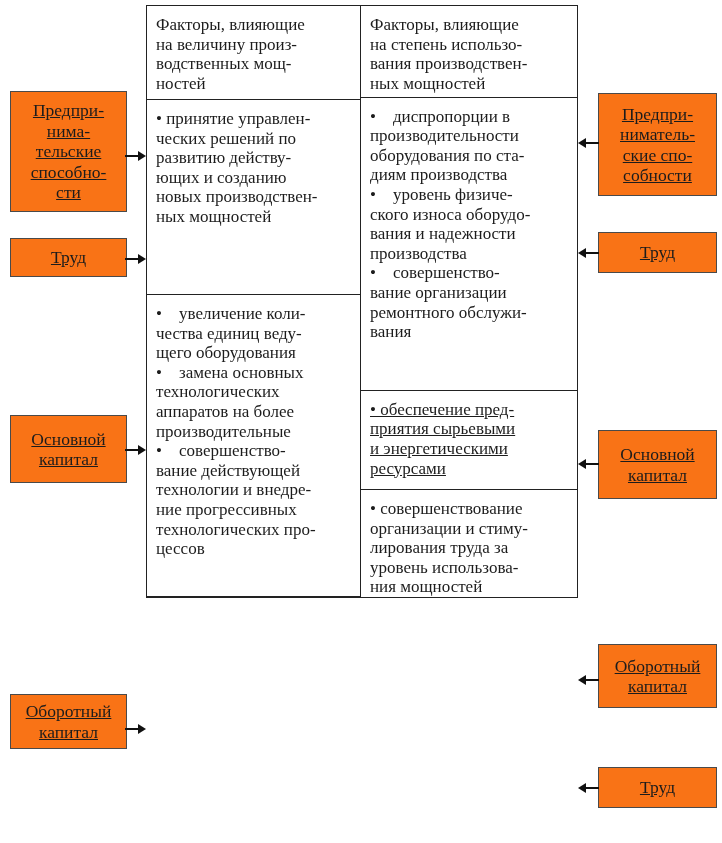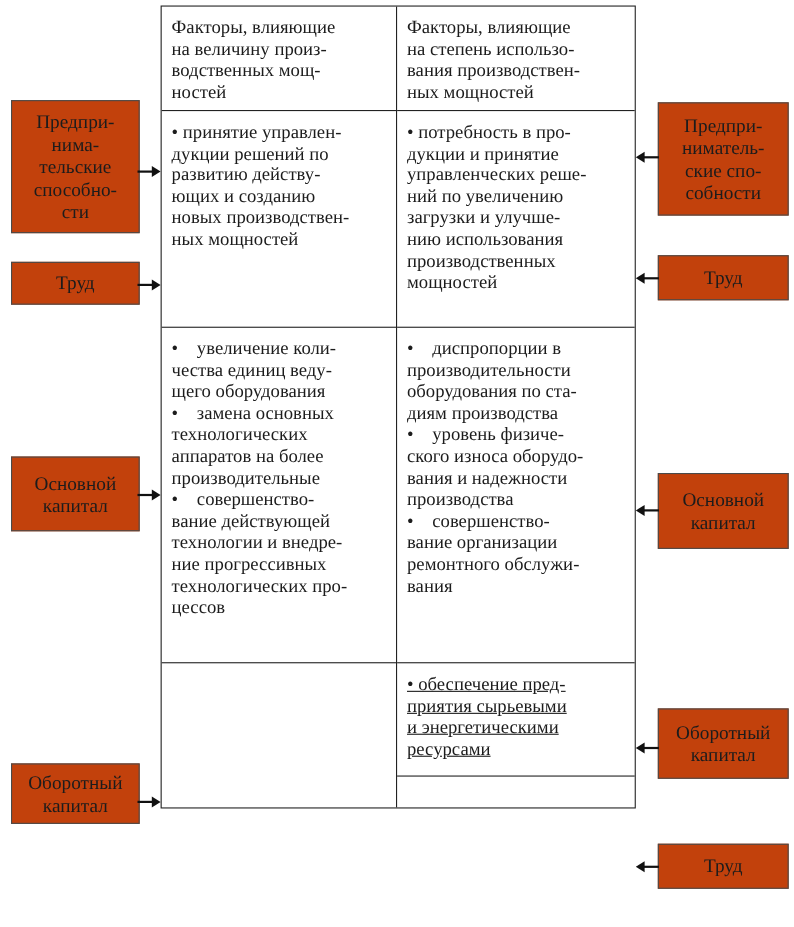--- a/index.html
+++ b/index.html
@@ -12,21 +12,21 @@
     color: #1c1c1c;
     overflow: hidden;
   }
 
   
   .grid-table {
     position: absolute;
     left: 146px;
     top: 5px;
     width: 432px;
-    height: 730px;
+    height: 593px;
     border: 1.6px solid #222;
     box-sizing: border-box;
     display: flex;
     background: #ffffff;
   }
   .col { display: flex; flex-direction: column; box-sizing: border-box; }
   .col-left  { width: 214px; border-right: 1.6px solid #222; }
   .col-right { flex: 1; }
   .cell {
     box-sizing: border-box;
@@ -40,28 +40,29 @@
   .h-header { height: 95px; }
   .h-row2   { height: 197px; }
   .h-row3   { height: 305px; }
   .h-row4a  { height: 103px; text-decoration: underline; }
 
   
   .side-box {
     position: absolute;
     box-sizing: border-box;
     border: 1.6px solid #4a4a4a;
-    background: #c2410c;
+    background: #f97316;
     display: flex;
     align-items: center;
     justify-content: center;
     text-align: center;
     font-size: 17.5px;
     line-height: 20.5px;
     white-space: pre-line;
+    text-decoration: underline;
   }
   .lbox { left: 10px;  width: 117px; }
   .rbox { left: 598px; width: 119px; }
 
   
   .arrow { position: absolute; width: 21px; height: 10px; }
   .arrow .shaft { position: absolute; top: 4.2px; height: 1.7px; background: #111; }
   .arrow-right .shaft { left: 0; right: 7px; }
   .arrow-right .head {
     position: absolute; right: 0; top: 0; width: 0; height: 0;
@@ -82,21 +83,21 @@
 
 <div class="canvas">
 
   <div class="grid-table">
     <div class="col col-left">
       <div class="cell h-header">Факторы, влияющие
 на величину произ-
 водственных мощ-
 ностей</div>
       <div class="cell h-row2">• принятие управлен-
-дукции решений по
+ческих решений по
 развитию действу-
 ющих и созданию
 новых производствен-
 ных мощностей</div>
       <div class="cell h-row3">•    увеличение коли-
 чества единиц веду-
 щего оборудования
 •    замена основных
 технологических
 аппаратов на более
@@ -106,44 +107,41 @@
 технологии и внедре-
 ние прогрессивных
 технологических про-
 цессов</div>
     </div>
     <div class="col col-right">
       <div class="cell h-header">Факторы, влияющие
 на степень использо-
 вания производствен-
 ных мощностей</div>
-      <div class="cell h-row2">• потребность в про-
-дукции и принятие
-управленческих реше-
-ний по увеличению
-загрузки и улучше-
-нию использования
-производственных
-мощностей</div>
       <div class="cell h-row3">•    диспропорции в
 производительности
 оборудования по ста-
 диям производства
 •    уровень физиче-
 ского износа оборудо-
 вания и надежности
 производства
 •    совершенство-
 вание организации
 ремонтного обслужи-
 вания</div>
       <div class="cell h-row4a">• обеспечение пред-
 приятия сырьевыми
 и энергетическими
 ресурсами</div>
+      <div class="cell last">• совершенствование
+организации и стиму-
+лирования труда за
+уровень использова-
+ния мощностей</div>
     </div>
   </div>
 
   <div class="side-box lbox" style="top:91px;height:121px;">Предпри-
 нима-
 тельские
 способно-
 сти</div>
   <div class="side-box lbox" style="top:238px;height:39px;">Труд</div>
   <div class="side-box lbox" style="top:415px;height:68px;">Основной

